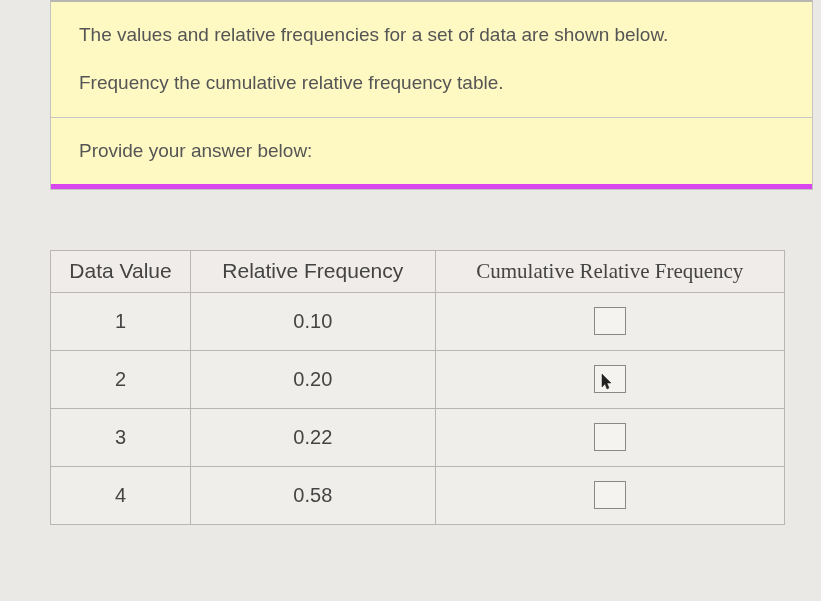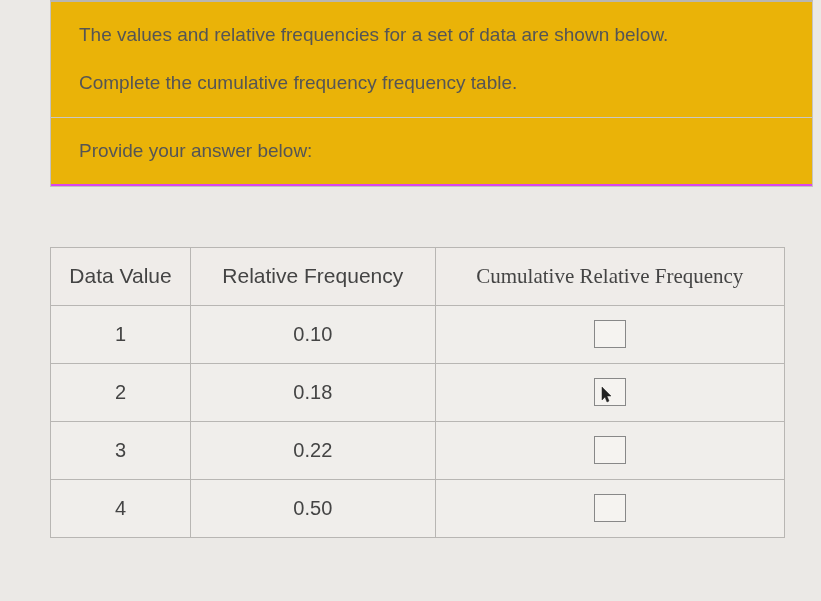--- a/index.html
+++ b/index.html
@@ -20,40 +20,40 @@
       padding: 0;
       width: 100%;
       height: 100%;
       position: relative;
     }
     .question-block {
       border: 1px solid #c5c3c0;
       border-top: 2px solid #b8b6b3;
       margin-left: 50px;
       margin-right: 8px;
-      background: #eab308;
+      background: #fef9c3;
     }
     .question-section {
       padding: 18px 28px 18px 28px;
       border-bottom: 1px solid #c9c7c4;
       font-size: 19px;
       color: #555;
       line-height: 1.6;
     }
     .question-section p {
       margin-bottom: 18px;
     }
     .question-section p:last-child {
       margin-bottom: 0;
     }
     .answer-prompt {
       padding: 22px 28px;
       font-size: 19px;
       color: #555;
-      border-bottom: 2px solid #d946ef;
+      border-bottom: 5px solid #d946ef;
     }
     .spacer {
       height: 60px;
     }
     table.data-table {
       border-collapse: collapse;
       margin-left: 50px;
       width: 735px;
       background: #f0eeeb;
     }
@@ -62,21 +62,21 @@
       border: 1px solid #b8b6b3;
       padding: 14px 18px;
       font-size: 20px;
       color: #444;
       text-align: center;
       vertical-align: middle;
     }
     table.data-table th {
       font-weight: 400;
       font-size: 21px;
-      padding: 16px 18px;
+      padding: 8px 18px;
       background: #efece9;
       white-space: nowrap;
     }
     table.data-table td {
       height: 58px;
     }
     .col-dv { width: 140px; }
     .col-rf { width: 245px; }
     .col-crf { width: 350px; font-family: Liberation Serif, serif; }
     .answer-input {
@@ -102,21 +102,21 @@
     }
   </style>
 </head>
 <body>
 
 <div class="page">
 
   <div class="question-block">
     <div class="question-section">
       <p>The values and relative frequencies for a set of data are shown below.</p>
-      <p>Complete the cumulative frequency frequency table.</p>
+      <p>Frequency the cumulative relative frequency table.</p>
     </div>
     <div class="answer-prompt">Provide your answer below:</div>
   </div>
 
   <div class="spacer"></div>
 
   <table class="data-table">
     <thead>
       <tr>
         <th class="col-dv">Data Value</th>
@@ -127,38 +127,38 @@
     <tbody>
       <tr>
         <td>1</td>
         <td>0.10</td>
         <td class="crf-cell">
           <input class="answer-input" type="text" value="" style="">
         </td>
       </tr>
       <tr>
         <td>2</td>
-        <td>0.18</td>
+        <td>0.20</td>
         <td class="crf-cell">
           <svg class="cursor-overlay" viewBox="0 0 14 18">
             <path d="M1 1 L1 14 L4 11 L6 16 L8 15 L6 10 L10 10 Z" fill="#222" stroke="#222" stroke-width="0.5"></path>
           </svg>
           <input class="answer-input" type="text" value="" style="">
         </td>
       </tr>
       <tr>
         <td>3</td>
         <td>0.22</td>
         <td class="crf-cell">
           <input class="answer-input" type="text" value="" style="">
         </td>
       </tr>
       <tr>
         <td>4</td>
-        <td>0.50</td>
+        <td>0.58</td>
         <td class="crf-cell">
           <input class="answer-input" type="text" value="" style="">
         </td>
       </tr>
     </tbody>
   </table>
 
 </div>
 
 </body></html>

